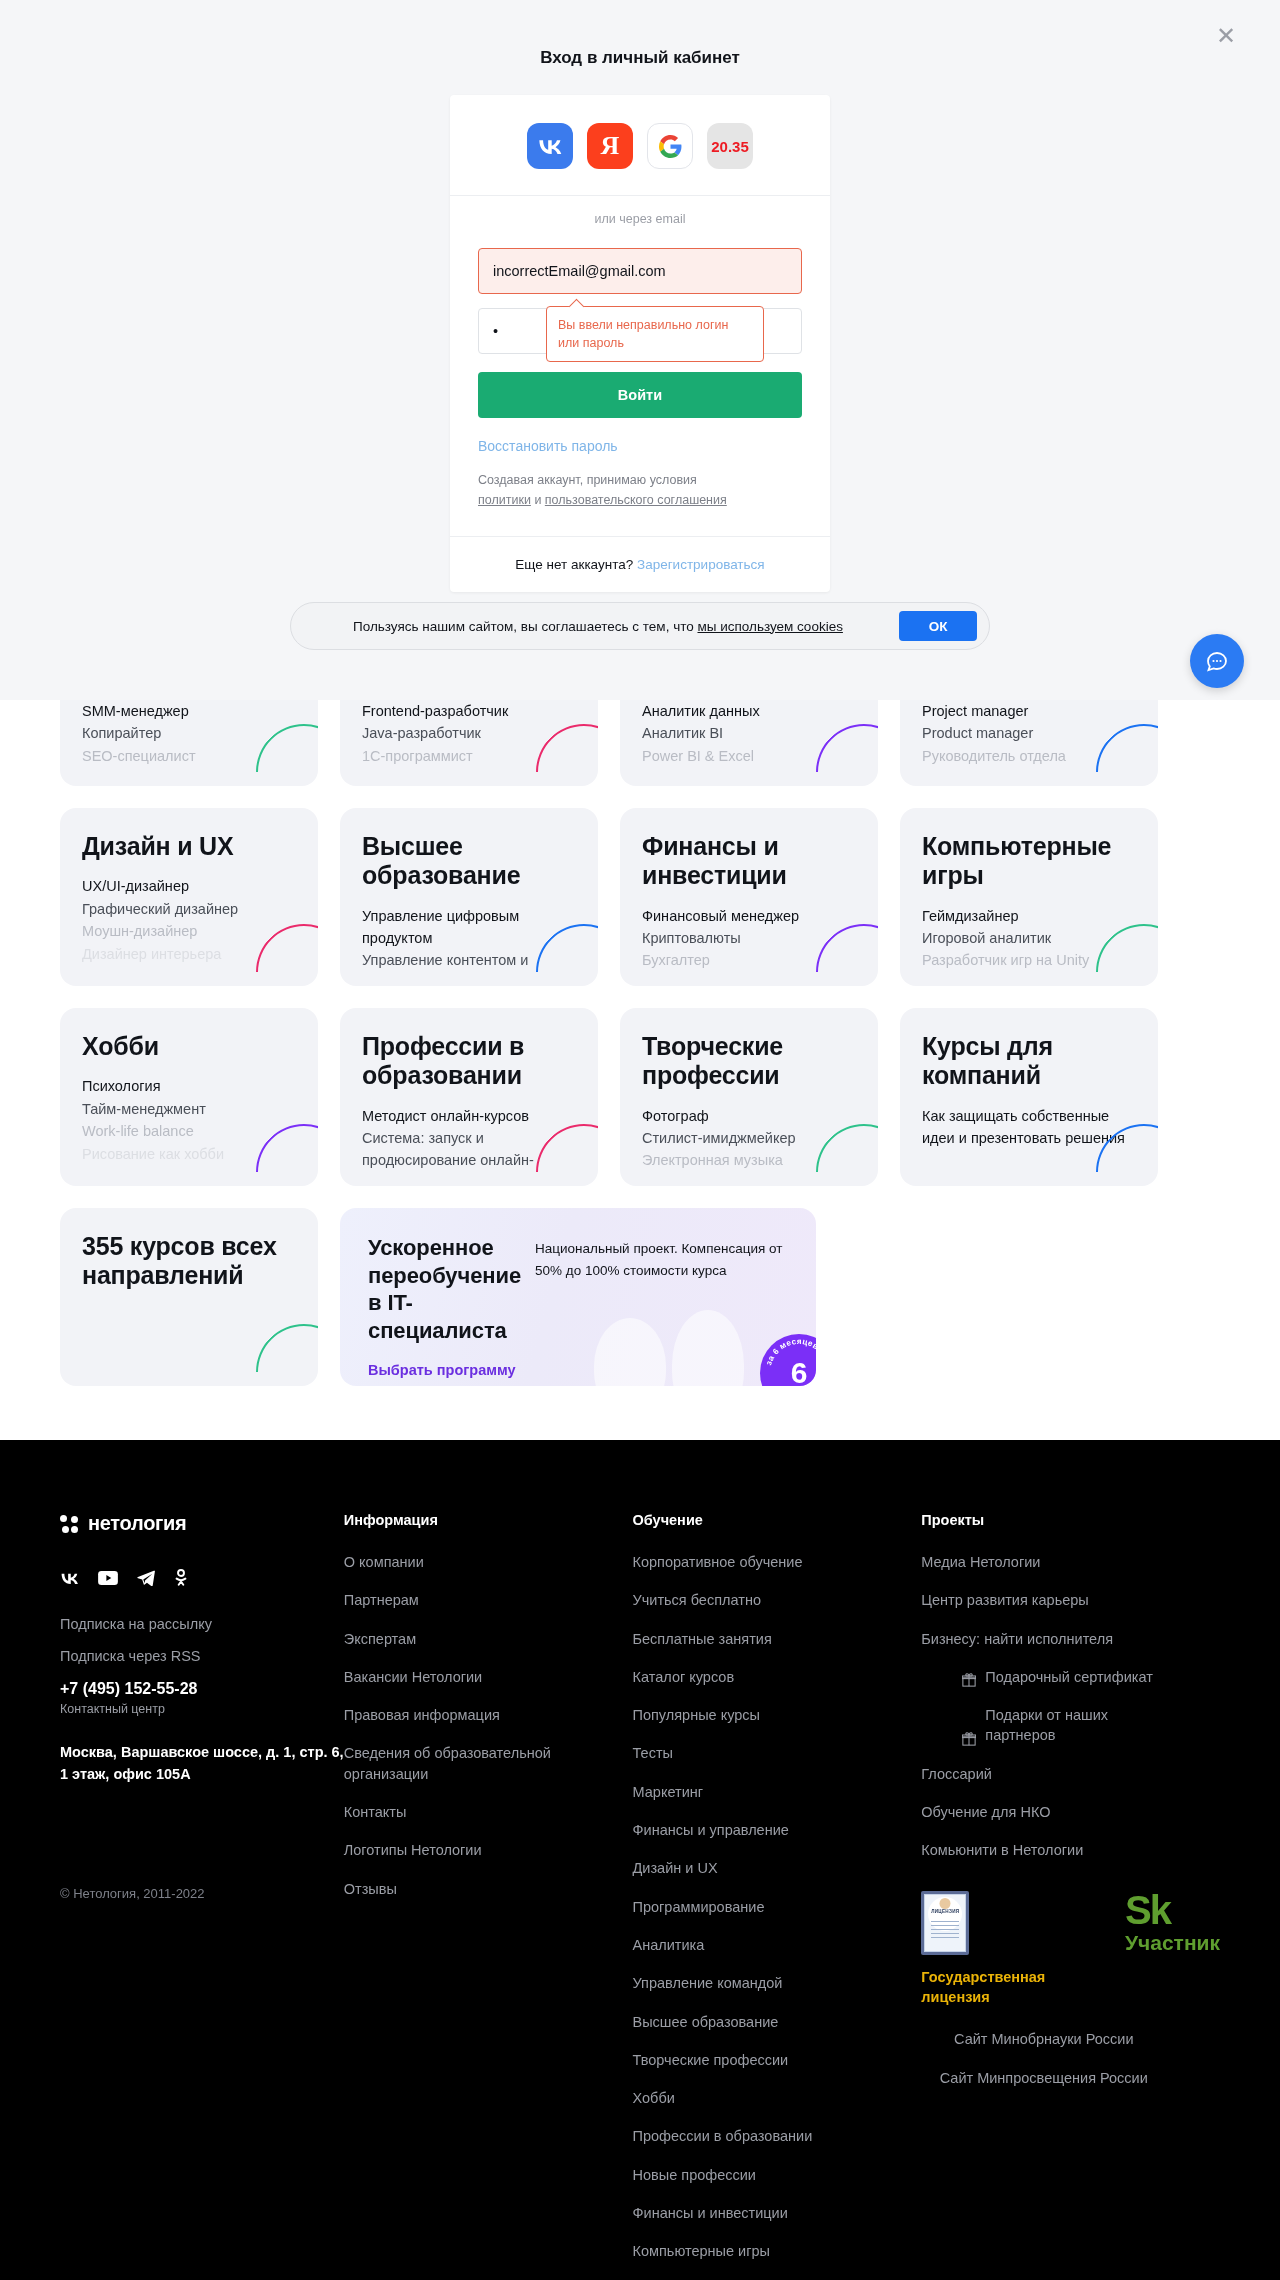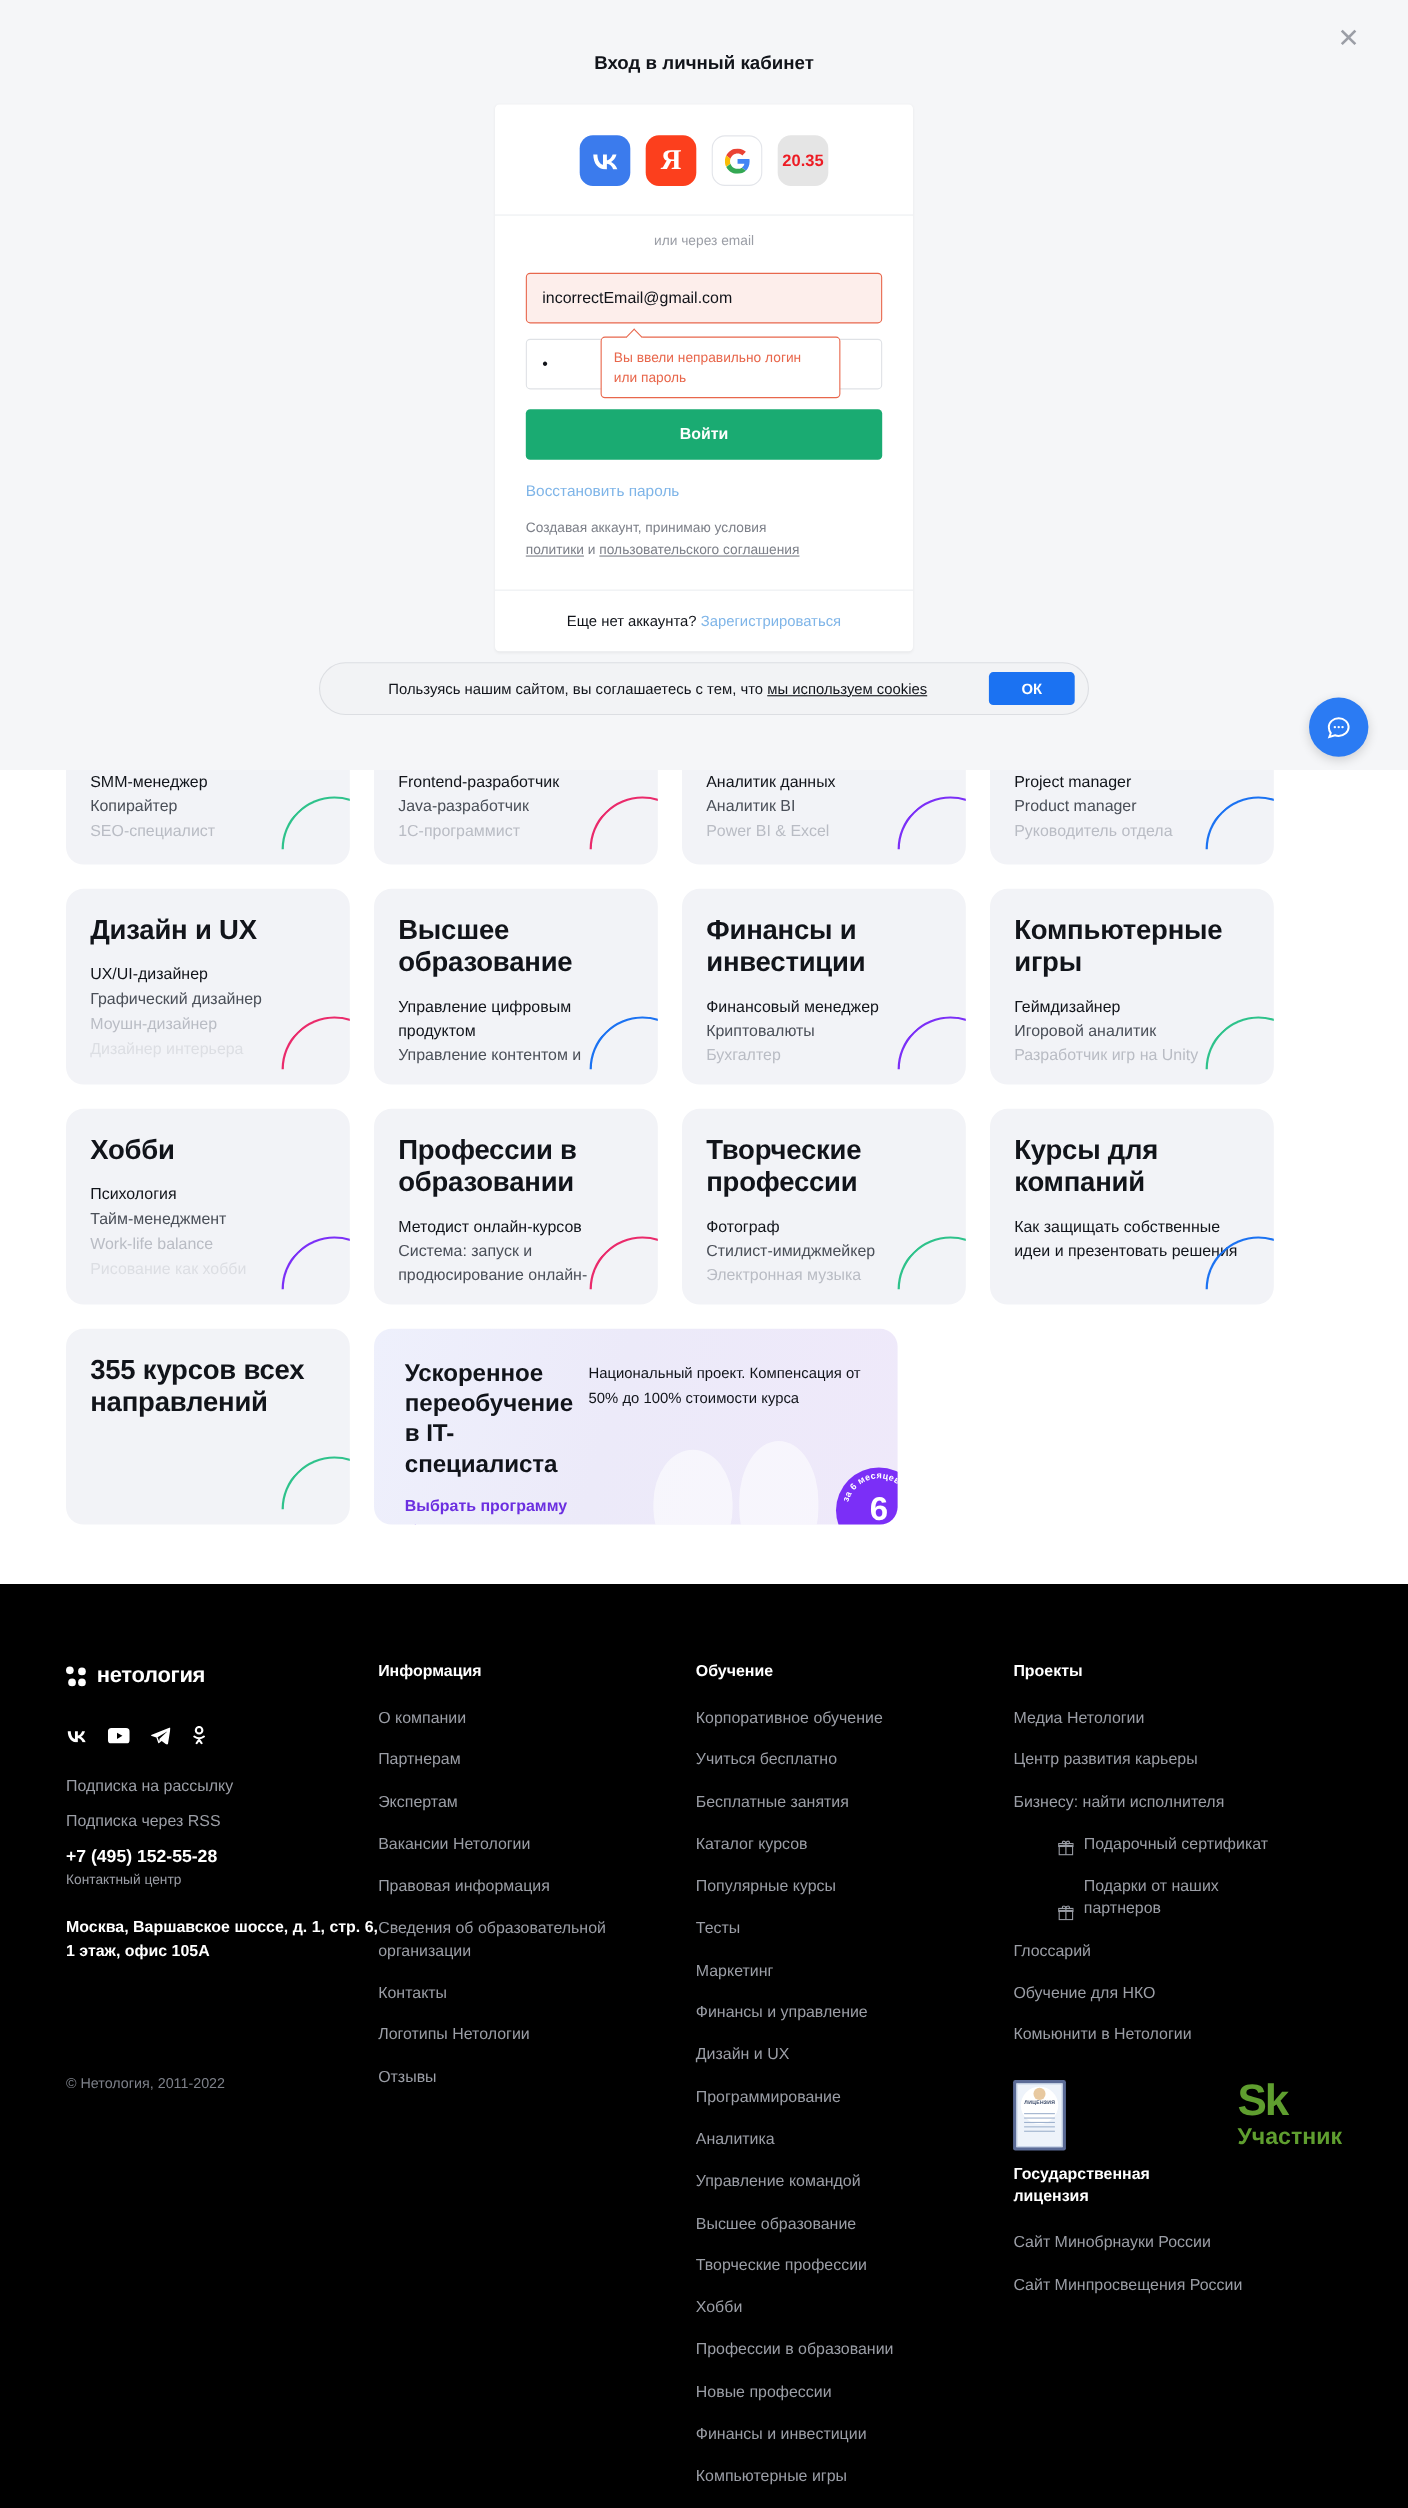--- a/index.html
+++ b/index.html
@@ -171,24 +171,24 @@
   .lic-inner { background: #eef3fa; width: 100%; height: 100%; position: relative;
      border: 1px solid #c7d4e8; }
   .lic-seal { position: absolute; width: 11px; height: 11px; border-radius: 50%;
      background: #e8c9a0; left: 50%; transform: translateX(-50%); top: 3px; }
   .lic-circ { position: absolute; width: 34px; height: 34px; border-radius: 50%;
      background: #fff; left: 50%; transform: translateX(-50%); top: 2px; }
   .lic-word { position: absolute; top: 14px; left: 0; right: 0; text-align: center;
      font-size: 4.6px; letter-spacing: .3px; color: #2a3b5c; font-weight: 700; }
   .lic-lines { position: absolute; top: 26px; left: 6px; right: 6px; }
   .lic-lines i { display: block; height: 1px; background: #9fb2ce; margin-bottom: 3px; }
-  .lic-caption { font-size: 14.5px; font-weight: 700; line-height: 1.4; margin-top: 12px; color:#ffffff; }
+  .lic-caption { font-size: 14.5px; font-weight: 700; line-height: 1.4; margin-top: 12px; color:#eab308; }
   .sk-logo { font-size: 40px; font-weight: 700; color: #5f9e2f; line-height: 0.95; letter-spacing:-2px;}
   .sk-sub { font-size: 21px; font-weight: 700; color: #5f9e2f; margin-top: 2px; }
-  .lic-links { margin-top: 22px; }
+  .lic-links { margin-top: 22px; text-align: center; }
 
   
   .overlay {
     position: absolute; inset: 0;
     background: rgba(245,246,248,0.97);
     height: 700px;
   }
   .modal-close {
     position: absolute; top: 22px; right: 40px;
     width: 28px; height: 28px; cursor: pointer;

